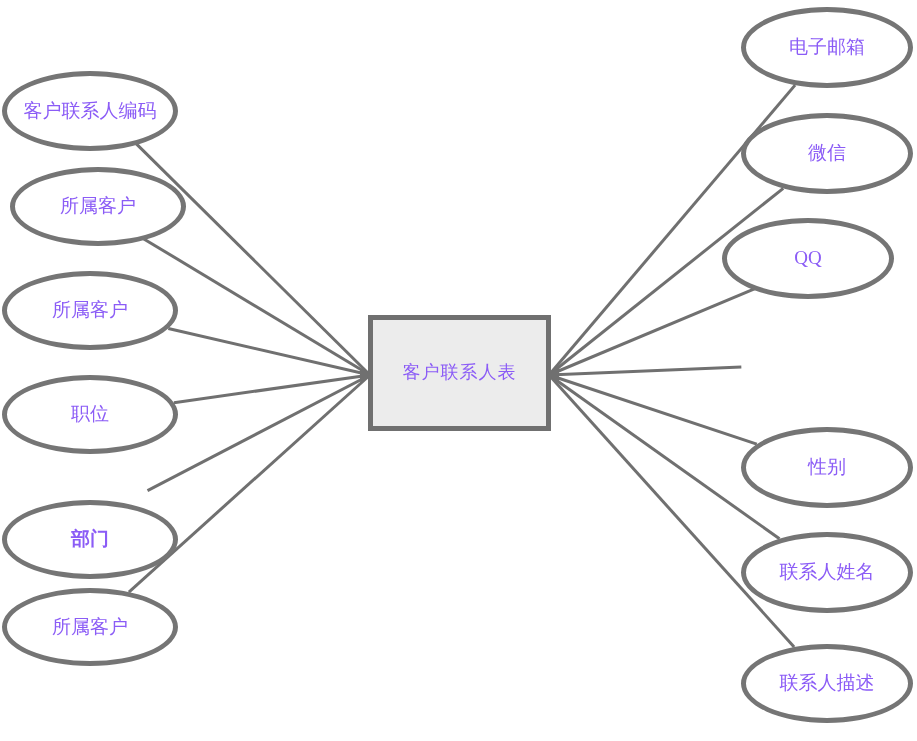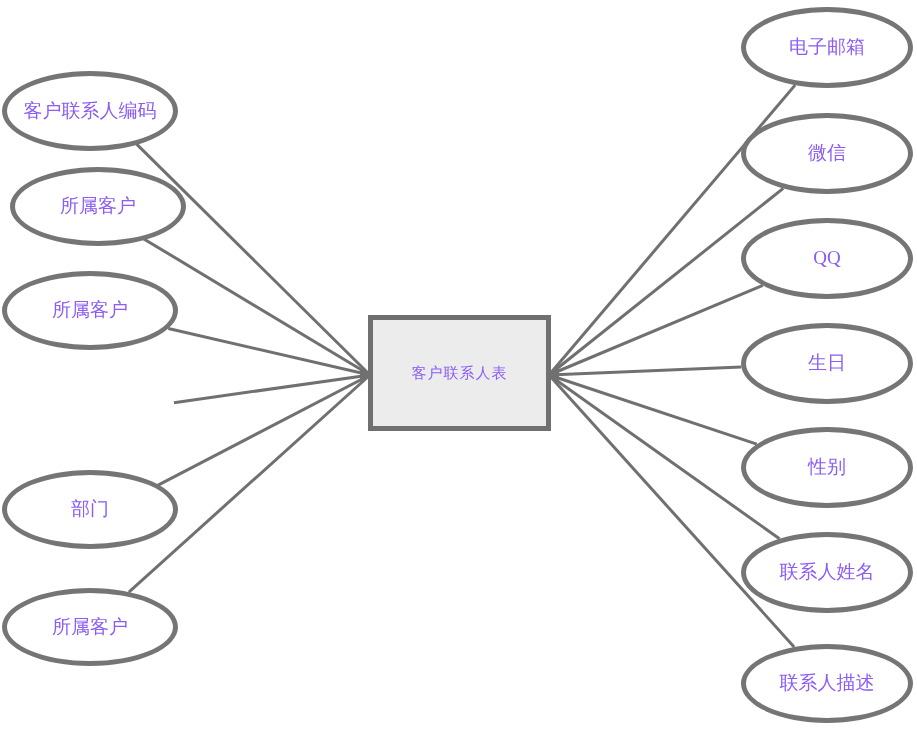--- a/index.html
+++ b/index.html
@@ -39,21 +39,21 @@
   }
   .node-ellipse {
     border: 5px solid #757575;
     border-radius: 50%;
     background: #ffffff;
     font-size: 19px;
   }
   .node-entity {
     border: 5px solid #707070;
     background: #ececec;
-    font-size: 15px;
+    font-size: 18px;
     letter-spacing: 1px;
   }
   .node-label {
     pointer-events: none;
   }
 </style>
 </head>
 <body>
 
 <div id="diagram-root">
@@ -82,42 +82,42 @@
 
   <div class="node node-ellipse" style="left: 2px; top: 71px; width: 176px; height: 80px;">
     <span class="node-label">客户联系人编码</span>
   </div>
   <div class="node node-ellipse" style="left: 10px; top: 167px; width: 176px; height: 79px;">
     <span class="node-label">所属客户</span>
   </div>
   <div class="node node-ellipse" style="left: 2px; top: 271px; width: 176px; height: 79px;">
     <span class="node-label">所属客户</span>
   </div>
-  <div class="node node-ellipse" style="left: 2px; top: 470px; width: 176px; height: 79px;">
+  <div class="node node-ellipse" style="left: 2px; top: 375px; width: 176px; height: 79px;">
+    <span class="node-label">职位</span>
+  </div>
+  <div class="node node-ellipse" style="left: 2px; top: 500px; width: 176px; height: 79px; font-weight: bold;">
     <span class="node-label">部门</span>
   </div>
   <div class="node node-ellipse" style="left: 2px; top: 588px; width: 176px; height: 78px;">
     <span class="node-label">所属客户</span>
   </div>
 
   <div class="node node-entity" style="left: 368px; top: 315px; width: 183px; height: 116px;">
     <span class="node-label">客户联系人表</span>
   </div>
 
   <div class="node node-ellipse" style="left: 741px; top: 7px; width: 172px; height: 81px;">
     <span class="node-label">电子邮箱</span>
   </div>
   <div class="node node-ellipse" style="left: 741px; top: 113px; width: 172px; height: 81px; align-items: center;">
     <span class="node-label">微信</span>
   </div>
-  <div class="node node-ellipse" style="left: 741px; top: 218px; width: 172px; height: 81px;">
+  <div class="node node-ellipse" style="left: 722px; top: 218px; width: 172px; height: 81px;">
     <span class="node-label">QQ</span>
-  </div>
-  <div class="node node-ellipse" style="left: 741px; top: 323px; width: 172px; height: 81px;">
-    <span class="node-label">生日</span>
   </div>
   <div class="node node-ellipse" style="left: 741px; top: 427px; width: 172px; height: 81px;">
     <span class="node-label">性别</span>
   </div>
   <div class="node node-ellipse" style="left: 741px; top: 532px; width: 172px; height: 81px;">
     <span class="node-label">联系人姓名</span>
   </div>
   <div class="node node-ellipse" style="left: 741px; top: 644px; width: 172px; height: 79px;">
     <span class="node-label">联系人描述</span>
   </div>

